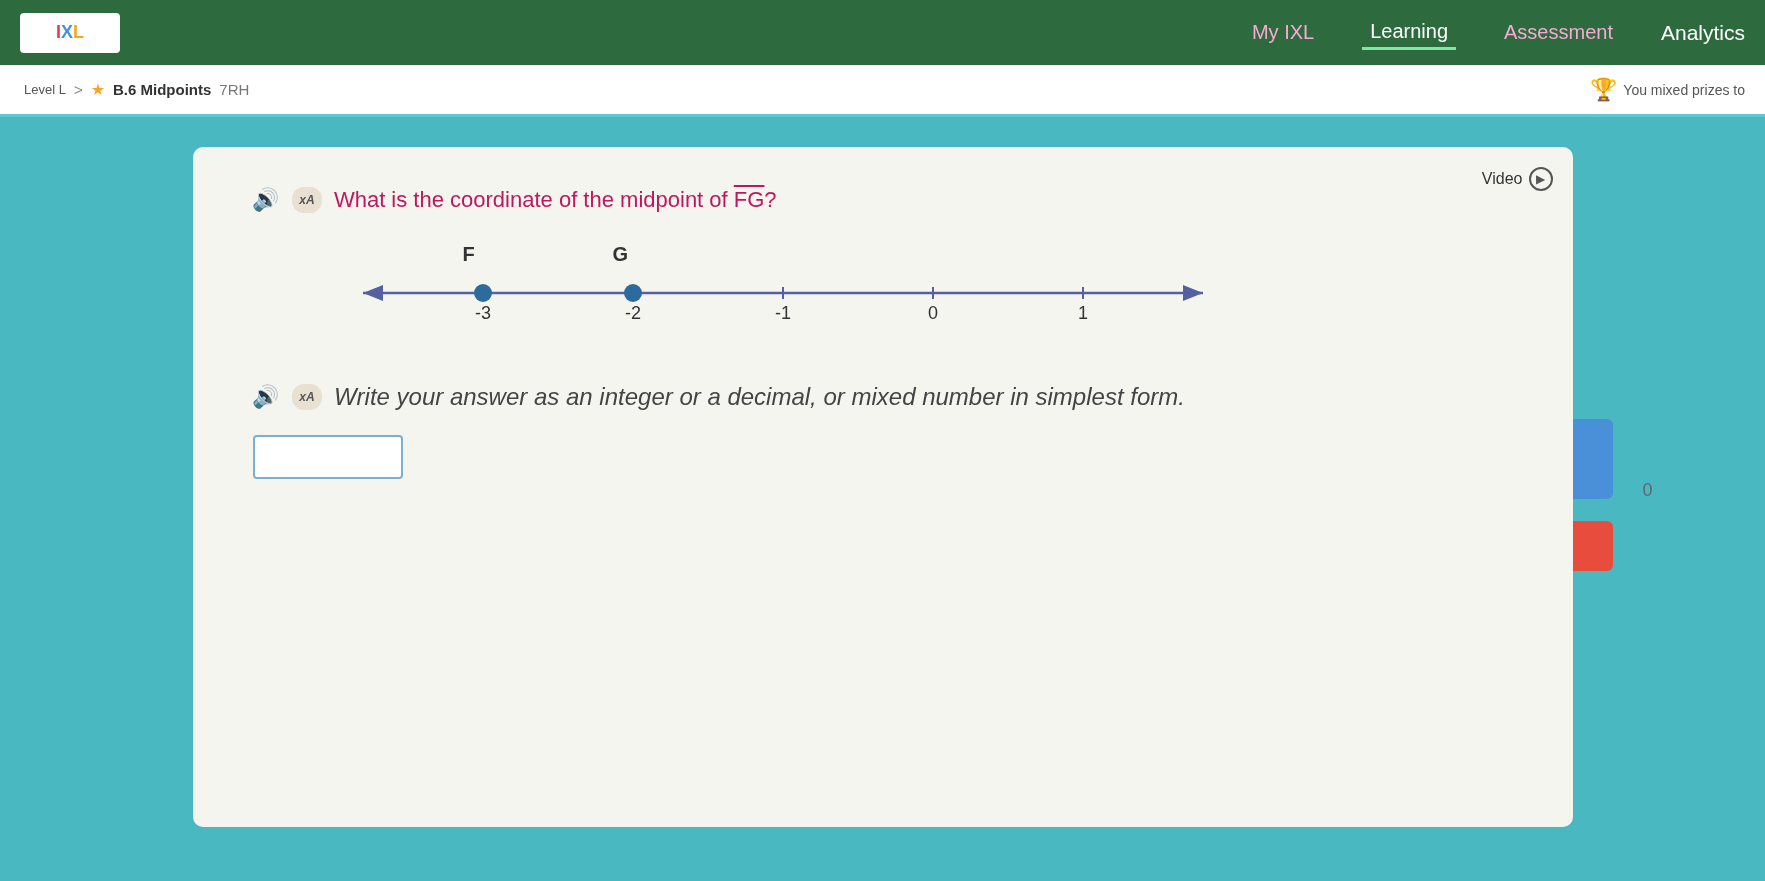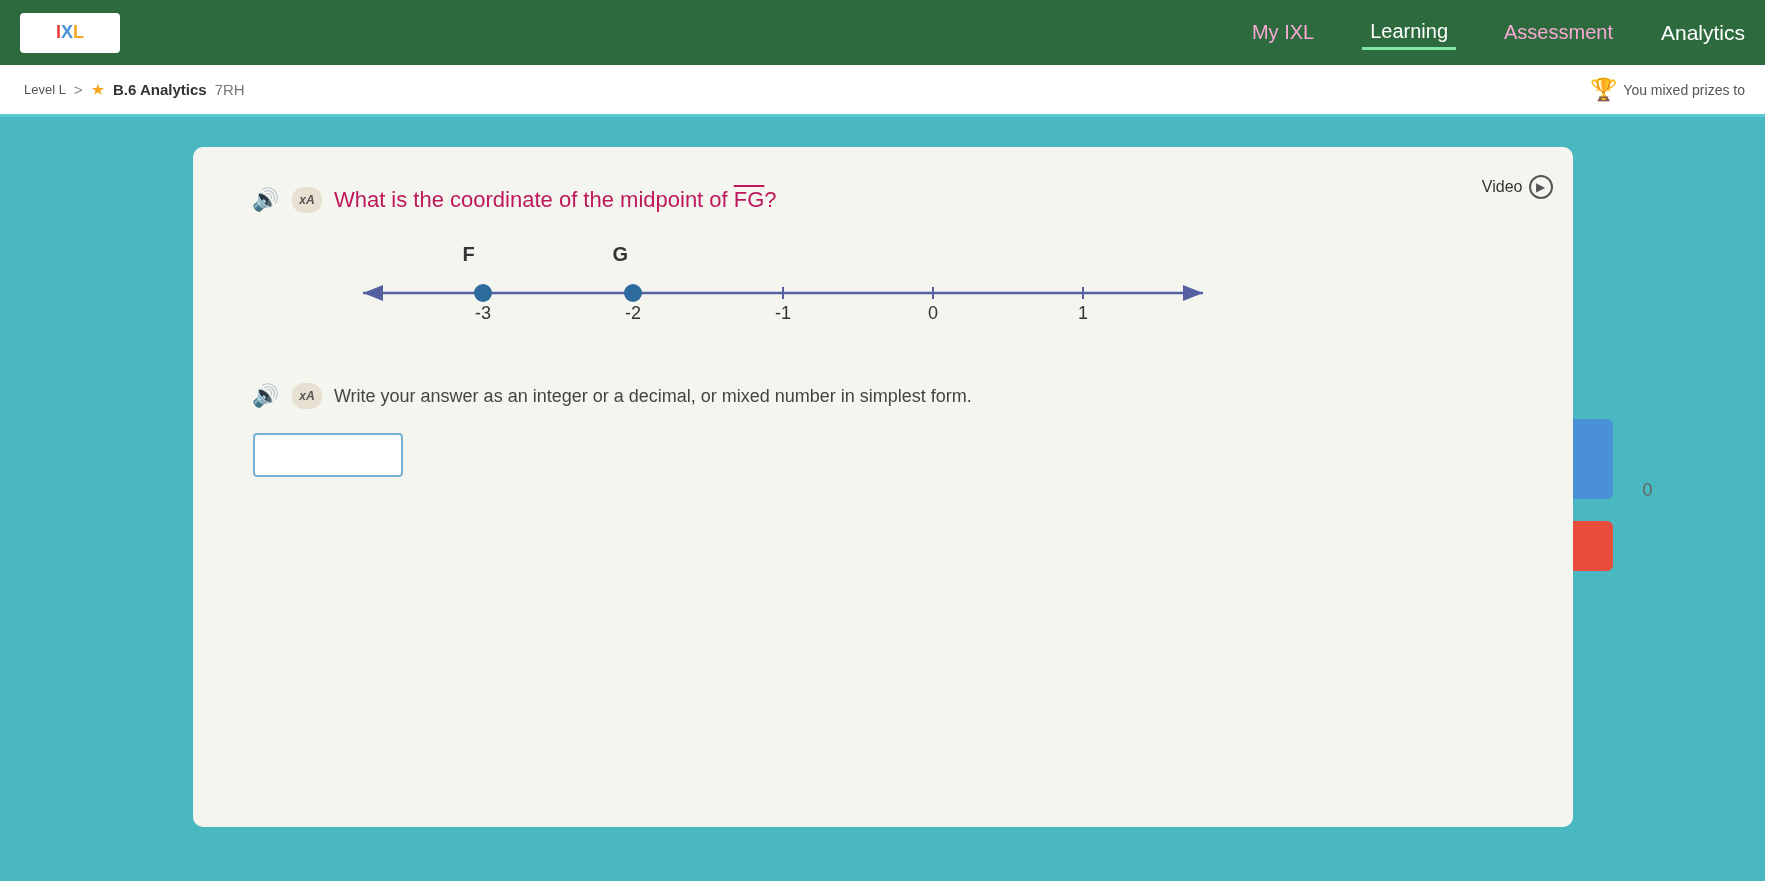--- a/index.html
+++ b/index.html
@@ -115,21 +115,21 @@
       border-radius: 10px;
       width: 1380px;
       min-height: 680px;
       padding: 40px 60px;
       position: relative;
     }
 
     
     .video-btn {
       position: absolute;
-      top: 28px;
+      top: 20px;
       right: 20px;
       display: flex;
       align-items: center;
       gap: 6px;
       font-size: 16px;
       color: #333;
       cursor: pointer;
     }
     .video-play-icon {
       width: 24px;
@@ -201,22 +201,23 @@
     }
 
     
     .instruction-row {
       display: flex;
       align-items: center;
       gap: 12px;
       margin-bottom: 24px;
     }
     .instruction-text {
-      font-size: 18px;
+      font-size: 24px;
       color: #444;
+      font-style: italic;
     }
 
     
     .answer-input {
       display: block;
       width: 150px;
       height: 44px;
       border: 2px solid #7ab0d4;
       border-radius: 4px;
       background: #fff;
@@ -255,21 +256,21 @@
   <a class="nav-link">My IXL</a>
   <a class="nav-link active">Learning</a>
   <a class="nav-link">Assessment</a>
   <a class="nav-link-analytics">Analytics</a>
 </div>
 
 <div class="breadcrumb-bar">
   <span class="breadcrumb-text">Level L</span>
   <span class="breadcrumb-sep">&gt;</span>
   <span class="breadcrumb-star">★</span>
-  <span class="breadcrumb-current">B.6 Analytics</span>
+  <span class="breadcrumb-current">B.6 Midpoints</span>
   <span class="breadcrumb-level">7RH</span>
   <div class="prizes-btn">
     <span class="trophy-icon">🏆</span>
     <span>You mixed prizes to</span>
   </div>
 </div>
 
 <div class="main-area">
   <div class="content-card">
 

